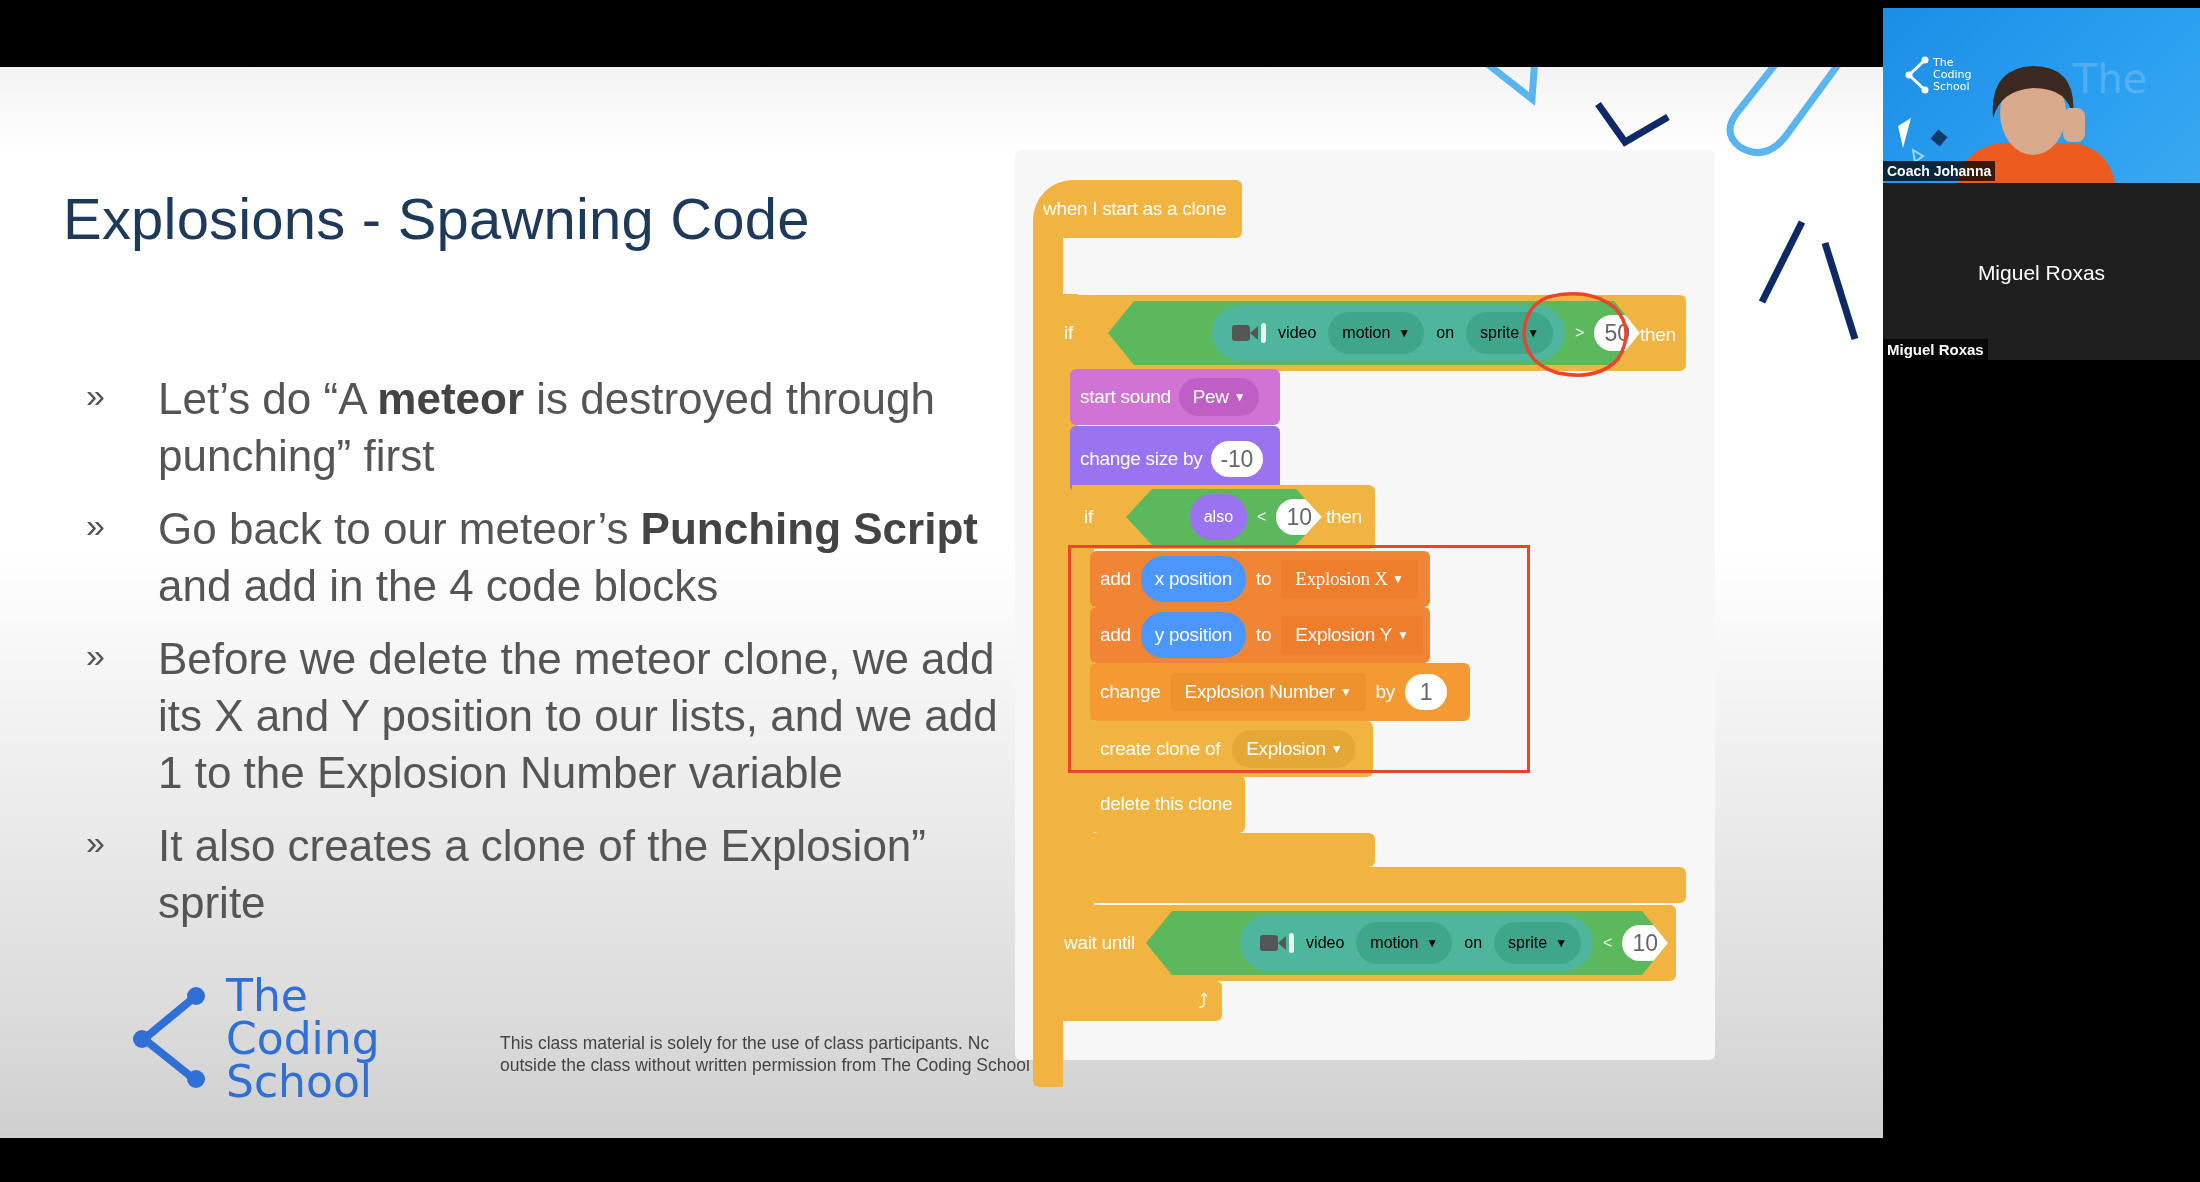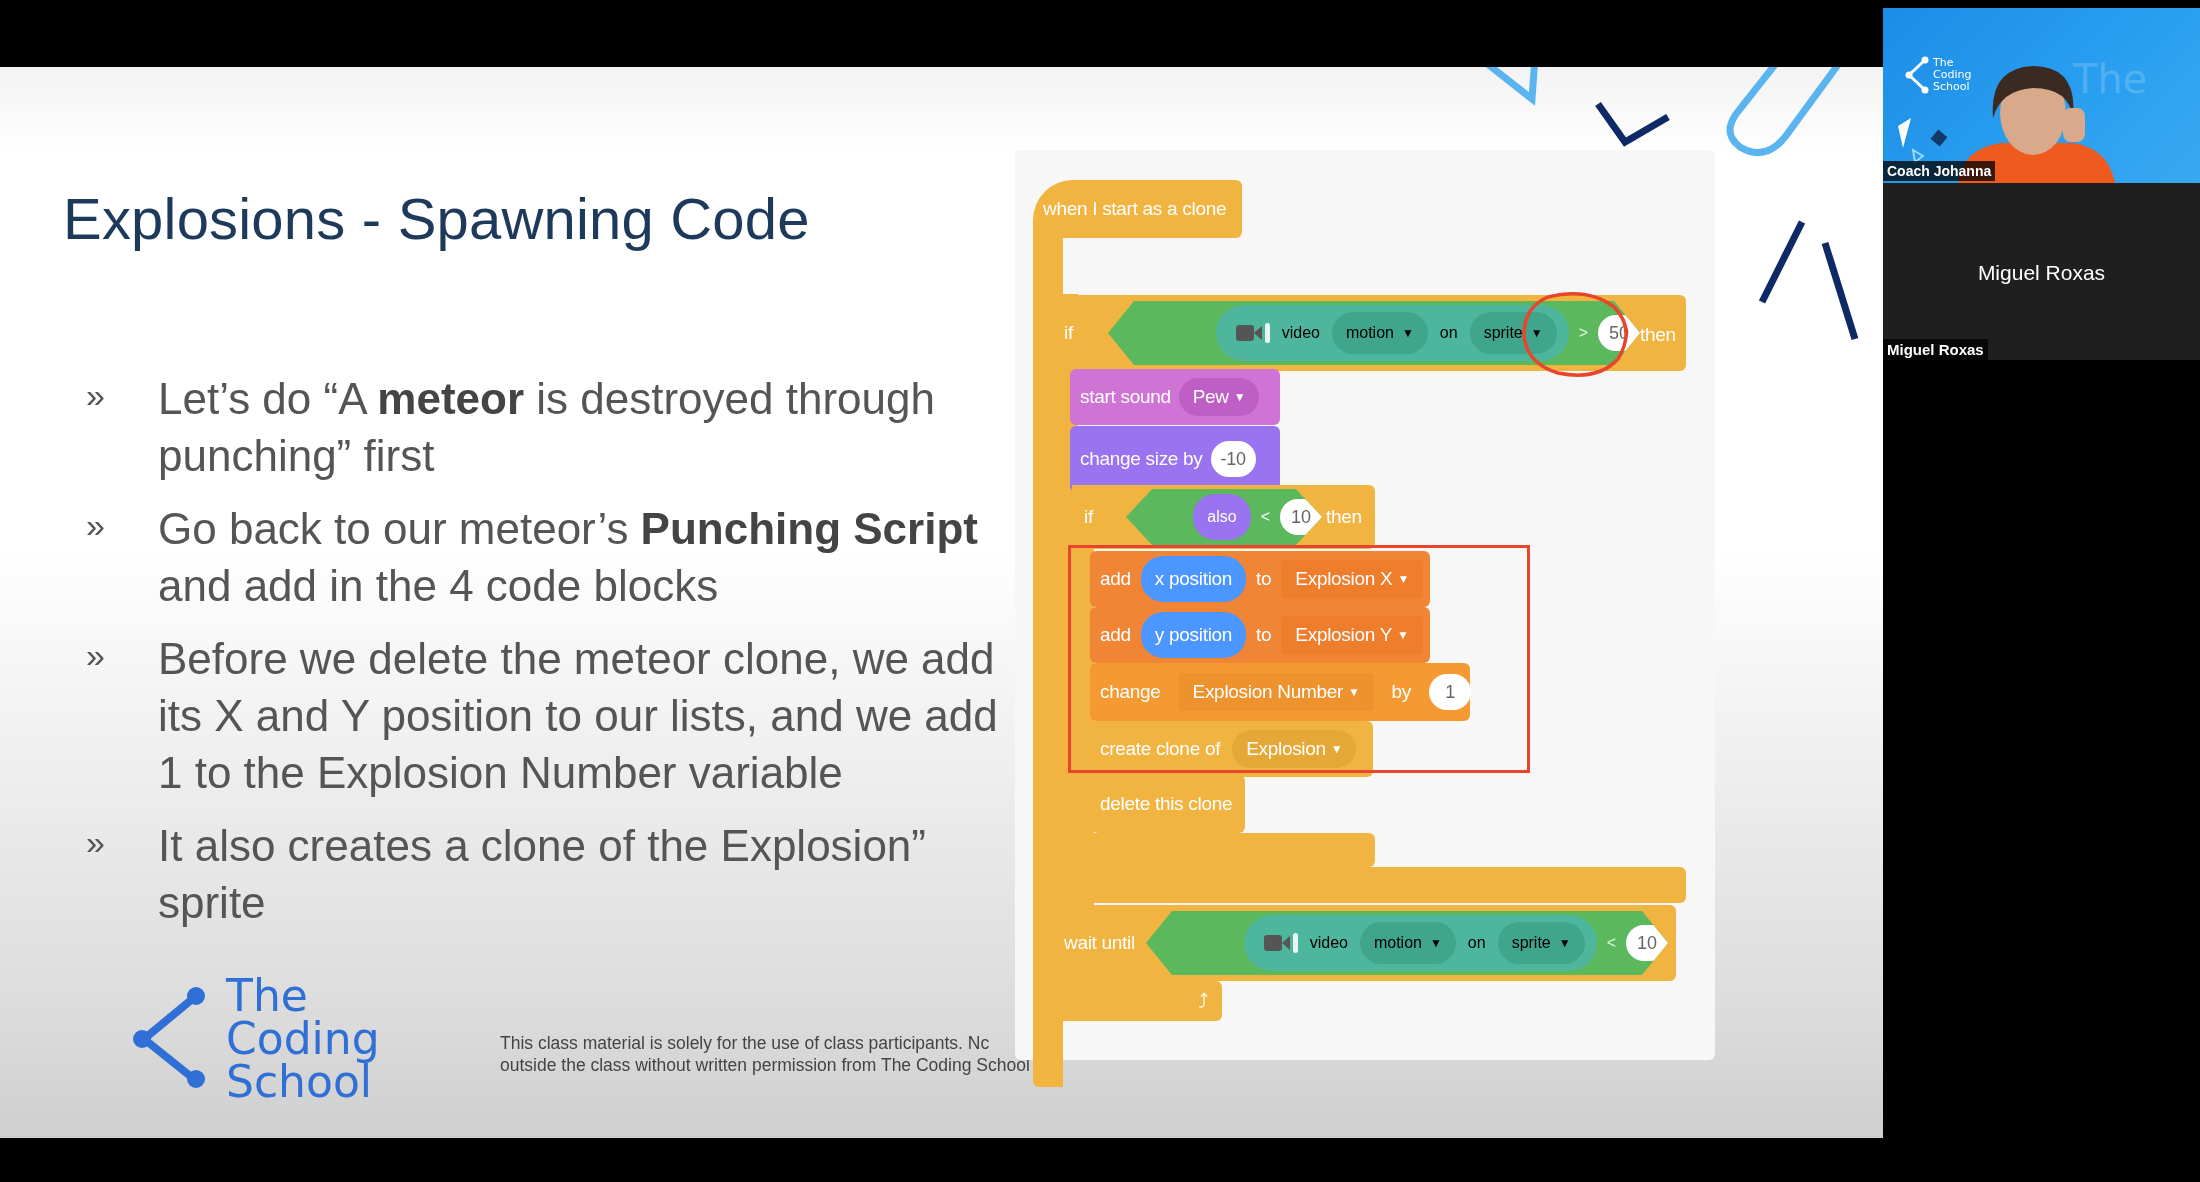--- a/index.html
+++ b/index.html
@@ -43,21 +43,21 @@
   .ctrl { background: #f2b441; }
   .evt { background: #f2b441; }
   .snd { background: #cf74d5; }
   .looks { background: #9a73f0; }
   .lst { background: #f08535; }
   .var { background: #f59a33; }
   .ctl2 { background: #f2b441; }
   .pill { border-radius: 22px; padding: 0 14px; height: 38px; display: inline-flex; align-items: center; }
   .num {
     background: #fff; color: #666; border-radius: 20px; height: 36px; min-width: 42px; padding: 0 10px;
-    display: inline-flex; align-items: center; justify-content: center; font-size: 18px;
+    display: inline-flex; align-items: center; justify-content: center; font-size: 23px;
   }
   .hex {
     position: absolute; background: #5cb85c; display: flex; align-items: center;
     clip-path: polygon(26px 0, calc(100% - 26px) 0, 100% 50%, calc(100% - 26px) 100%, 26px 100%, 0 50%);
     justify-content: flex-end;
   }
   .video-rep {
     background: #4fb69e; border-radius: 28px; height: 56px; display: flex; align-items: center; padding: 0 12px 0 20px; gap: 12px;
   }
   .dd { background: #3fa58b; border-radius: 22px; height: 42px; padding: 0 14px; display: inline-flex; align-items: center; gap: 8px; }
@@ -195,31 +195,31 @@
     <span class="pill" style="background:#9a73f0;color:#fff;height:46px;">also</span>
     <span class="sep" style="color:#fff">&lt;</span>
     <span class="num">10</span>
   </div>
   <span class="blk" style="left:1326px;top:435px;height:30px;">then</span>
 
   <div class="blk lst" style="left:1090px;top:484px;width:340px;height:56px;padding-left:10px;border-radius:6px;gap:10px;">
     <span>add</span>
     <span class="pill" style="background:#4c97ff;height:46px;">x position</span>
     <span>to</span>
-    <span class="pill" style="background:#ee7d2c;border-radius:4px;"><span>Explosion X</span>&nbsp;<span class="caret">▼</span></span>
+    <span class="pill" style="background:#ee7d2c;border-radius:4px;font-family:Liberation Serif, serif;"><span>Explosion X</span>&nbsp;<span class="caret">▼</span></span>
   </div>
 
   <div class="blk lst" style="left:1090px;top:540px;width:340px;height:56px;padding-left:10px;border-radius:6px;gap:10px;">
     <span>add</span>
     <span class="pill" style="background:#4c97ff;height:46px;">y position</span>
     <span>to</span>
     <span class="pill" style="background:#ee7d2c;border-radius:4px;"><span>Explosion Y</span>&nbsp;<span class="caret">▼</span></span>
   </div>
 
-  <div class="blk var" style="left:1090px;top:596px;width:380px;height:58px;padding-left:10px;border-radius:6px;gap:18px;">
+  <div class="blk var" style="left:1090px;top:596px;width:380px;height:58px;padding-left:10px;border-radius:6px;gap:10px;">
     <span>change</span>
     <span class="pill" style="background:#ee922e;border-radius:4px;"><span>Explosion Number</span>&nbsp;<span class="caret">▼</span></span>
     <span>by</span>
     <span class="num">1</span>
   </div>
 
   <div class="blk ctl2" style="left:1090px;top:654px;width:283px;height:56px;padding-left:10px;border-radius:6px;gap:12px;">
     <span>create clone of</span>
     <span class="pill" style="background:#e5a836;"><span>Explosion</span>&nbsp;<span class="caret">▼</span></span>
   </div>

